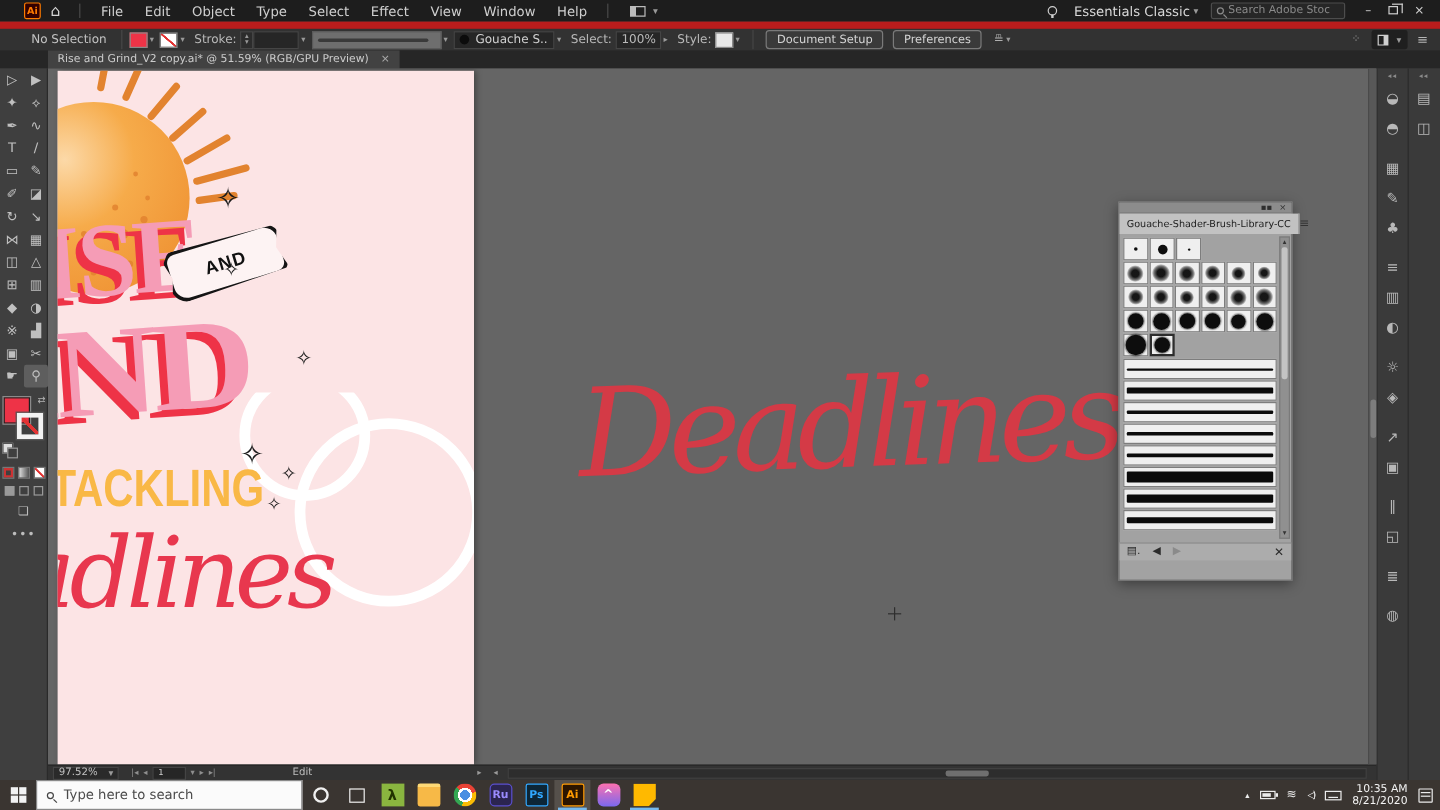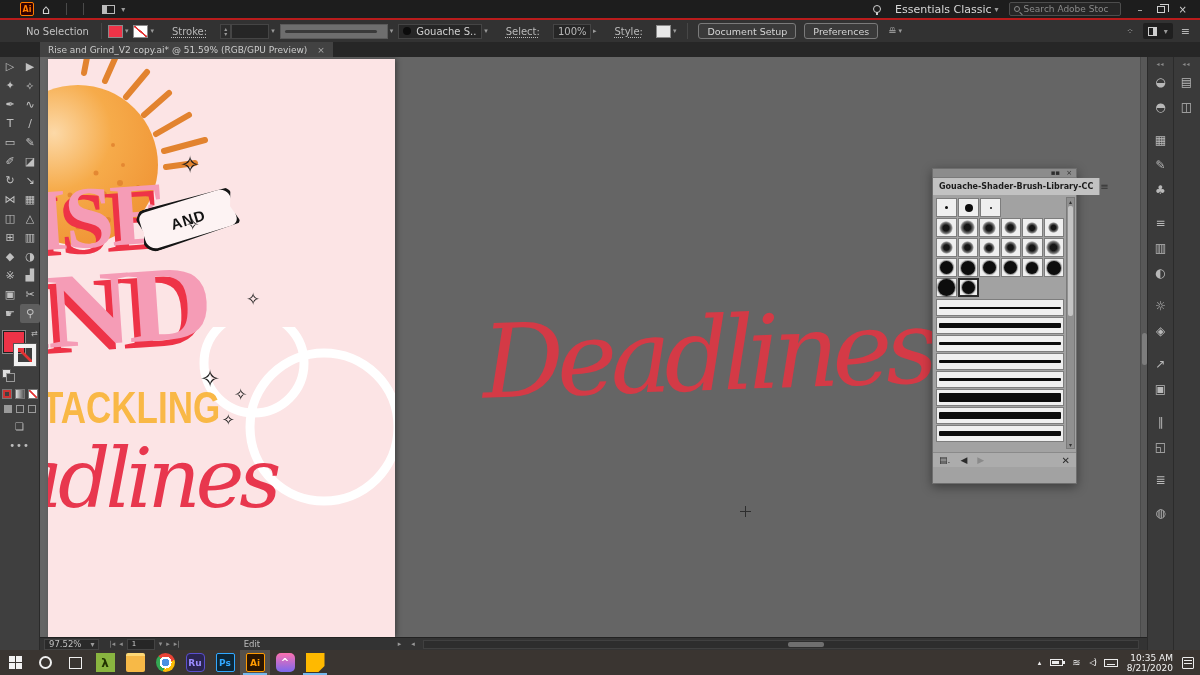--- a/index.html
+++ b/index.html
@@ -28,29 +28,29 @@
   .mag::after { content:""; position:absolute; width:4px; height:1px; background:#8a8a8a; transform:rotate(45deg); left:4px; top:6px; }
   .stock-search input { background:transparent; border:none; outline:none; color:#8a8a8a; font-size:9px; width:84px; margin-left:4px;
     font-family:"DejaVu Sans",sans-serif; }
   .stock-search input::placeholder{ color:#8a8a8a; }
   .winbtn { color:#cfcfcf; font-size:10px; padding:0 7px; }
   .winbtn.min { letter-spacing:0; }
   .restore-glyph { width:8px; height:7px; border:1px solid #cfcfcf; position:relative; display:inline-block; }
   .restore-glyph::before { content:""; position:absolute; top:-3px; left:2px; width:8px; height:7px; border:1px solid #cfcfcf; border-bottom:none; border-left:none; }
 
   
-  .controlbar { height:24px; background:#323232; border-top:2px solid #b91c1c; display:flex; align-items:center;
+  .controlbar { height:24px; background:#323232; border-top:6px solid #b91c1c; display:flex; align-items:center;
     color:#b9b9b9; font-size:10px; padding:0 4px; }
   .cb-sep { width:1px; height:16px; background:#474747; margin:0 6px; }
   .sel-status { margin:0 6px 0 22px; color:#c2c2c2; }
   .swatch { width:15px; height:13px; border:1px solid #8a8a8a; background:#ee3347; display:inline-block; }
   .swatch.stroke-sw { background:linear-gradient(to top right,#fff 44%,#e23333 46%,#e23333 54%,#fff 56%); }
   .swatch.style-sw { background:#e8e8e8; }
   .cb-chev { font-size:7px; color:#9a9a9a; margin:0 5px 0 2px; }
-  .cb-label { margin:0 13px; text-decoration:underline; text-decoration-style:dotted; text-underline-offset:2px; }
+  .cb-label { margin:0 3px; text-decoration-style:dotted; text-underline-offset:2px; }
   .stepper { width:11px; height:15px; display:flex; flex-direction:column; align-items:center; justify-content:center;
     color:#9a9a9a; font-size:6px; line-height:5px; border:1px solid #454545; background:#2c2c2c; }
   .dd-box { height:15px; background:#262626; border:1px solid #454545; display:flex; align-items:center; padding:0 4px; }
   .dd-box.narrow { width:38px; }
   .dd-box.profile { width:108px; background:#6e6e6e; border-color:#5a5a5a; }
   .profile-line { width:92px; height:3px; background:#3a3a3a; border-radius:2px; }
   .brush-dd { width:84px; }
   .brush-dot { width:8px; height:8px; background:#0c0c0c; border-radius:50%; margin-right:5px; flex:none; }
   .brush-name { color:#d0d0d0; white-space:nowrap; overflow:hidden; }
   .opacity-val { width:40px; }
@@ -126,21 +126,21 @@
   .vthumb { position:absolute; left:1px; top:276px; width:5px; height:32px; background:#7d7d7d; border-radius:3px; }
 
   
   .brush-panel { position:absolute; left:892px; top:111px; width:145px; height:316px; background:#a2a2a2;
     border:1px solid #6e6e6e; box-shadow:0 3px 10px rgba(0,0,0,.4); font-family:"DejaVu Sans",sans-serif; }
   .bp-minibar { height:9px; background:#8c8c8c; display:flex; justify-content:flex-end; align-items:center; gap:6px; padding:0 4px;
     border-bottom:1px solid #7a7a7a; }
   .bp-minibtn { font-size:7px; color:#2e2e2e; line-height:7px; }
   .bp-tabbar { height:17px; background:#b4b4b4; display:flex; align-items:center; border-bottom:1px solid #8a8a8a; }
   .bp-tab { height:17px; background:#c2c2c2; display:flex; align-items:center; padding:0 6px; border-right:1px solid #8e8e8e; }
-  .bp-title { font-size:8px; font-weight:bold; color:#1c1c1c; white-space:nowrap; }
+  .bp-title { font-size:8px; font-weight:normal; color:#1c1c1c; white-space:nowrap; }
   .bp-burger { margin-left:auto; margin-right:4px; color:#333; font-size:10px; }
   .bp-content { position:relative; height:257px; padding:3px 12px 3px 3px; }
   .b-row { display:flex; gap:1px; margin-bottom:1px; }
   .b-swatch { width:21px; height:19px; background:#efefef; border:1px solid #7d7d7d; display:flex; align-items:center; justify-content:center; }
   .b-swatch.selected { border:2px solid #2d2d2d; }
   .b-dot { border-radius:50%; background:#0d0d0d; flex:none; }
   .b-dot.fuzzy { background:radial-gradient(circle,rgba(10,10,10,.95) 30%,rgba(20,20,20,.55) 55%,rgba(30,30,30,0) 72%); }
   .b-dot.solid { box-shadow:0 0 1px 1px rgba(0,0,0,.4); }
   .b-strips { margin-top:2px; }
   .b-strip { height:17px; background:#efefef; border:1px solid #7d7d7d; margin-bottom:1px; display:flex; align-items:center; padding:0 2px; }
@@ -215,20 +215,31 @@
 </style>
 </head>
 <body>
 
 <div class="screen">
 
   <header class="menubar">
     <div class="ai-logo">Ai</div>
     <span class="home-glyph">⌂</span>
     <div class="mb-sep"></div>
+    <nav id="menu-items" style="display:flex">
+        <span class="menu-item">File</span>
+        <span class="menu-item">Edit</span>
+        <span class="menu-item">Object</span>
+        <span class="menu-item">Type</span>
+        <span class="menu-item">Select</span>
+        <span class="menu-item">Effect</span>
+        <span class="menu-item">View</span>
+        <span class="menu-item">Window</span>
+        <span class="menu-item">Help</span>
+      </nav>
     <div class="mb-sep"></div>
     <span class="workspace-icon"></span>
     <span class="chev">▾</span>
     <div class="menubar-right">
       <span class="bulb"></span>
       <span class="workspace-label">Essentials Classic</span>
       <span class="chev">▾</span>
       <div class="stock-search">
         <span class="mag"></span>
         <input placeholder="Search Adobe Stock" style="">
@@ -604,20 +615,24 @@
 
   <div class="taskbar">
     <div class="start">
       <span class="win-logo">
           <span></span>
           <span></span>
           <span></span>
           <span></span>
         </span>
     </div>
+    <div class="tb-search">
+      <span class="mag"></span>
+      <input placeholder="Type here to search" style="">
+    </div>
     <div class="tb-icon">
         <span class="cortana-ring"></span>
       </div>
     <div class="tb-icon">
         <span class="taskview"></span>
       </div>
     <div id="taskbar-apps" style="display:flex">
         <div class="app-slot">
           <div class="app-icon app-lambda">λ</div>
         </div>

